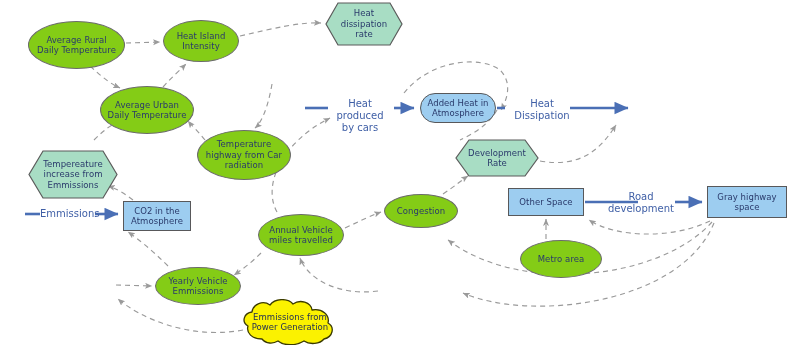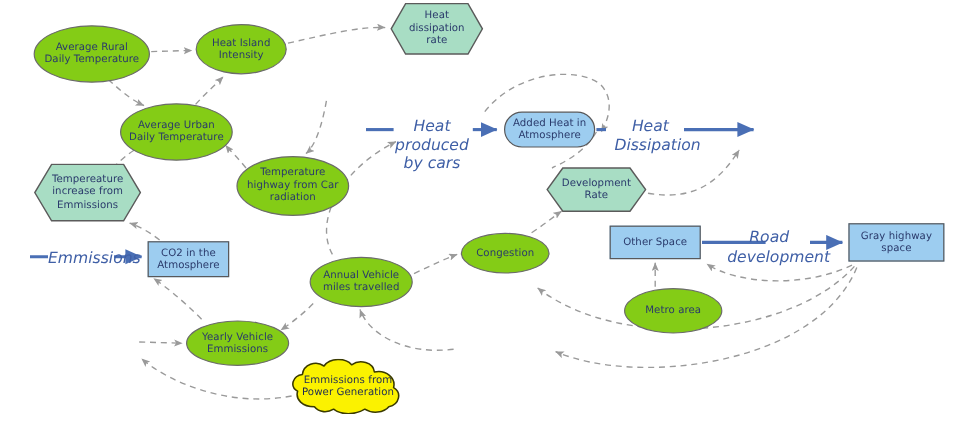--- a/index.html
+++ b/index.html
@@ -85,26 +85,25 @@
   }
   .n-cloud .lbl {
     position: relative;
     z-index: 1;
     color: #1d2b55;
   }
   
   .flow-label {
     position: absolute;
     color: #3f5fa6;
-    font-size: 13px;
+    font-size: 10px;
     line-height: 1.2;
     text-align: center;
     white-space: pre-line;
     z-index: 4;
-    font-style: italic;
   }
 </style>
 </head>
 <body>
 
 <div id="canvas">
 
   <svg id="edge-layer" viewBox="0 0 800 356" xmlns="http://www.w3.org/2000/svg">
     <defs>
       <marker id="ah" markerWidth="7" markerHeight="7" refX="6" refY="2.6" orient="auto" markerUnits="strokeWidth">
@@ -208,21 +207,21 @@
     <span class="lbl">Temperature
 highway from Car
 radiation</span>
   </div>
 
   <div class="node n-rect" style="left:420px; top:93px; width:76px; height:30px;border-radius:15px;">
     <span class="lbl">Added Heat in
 Atmosphere</span>
   </div>
 
-  <div class="node n-hex" style="left:28px; top:136px; width:90px; height:49px;text-align:center;">
+  <div class="node n-hex" style="left:28px; top:150px; width:90px; height:49px;text-align:center;">
     <svg class="hexbg" viewBox="0 0 90 49" preserveAspectRatio="none">
       <polygon points="15,1 75,1 89,24.5 75,48 15,48 1,24.5" fill="#a8ddc4" stroke="#5b5b5b" stroke-width="1.2"></polygon>
     </svg>
     <span class="lbl">Tempereature
 increase from
 Emmissions</span>
   </div>
 
   <div class="node n-rect" style="left:123px; top:201px; width:68px; height:30px;">
     <span class="lbl">CO2 in the

